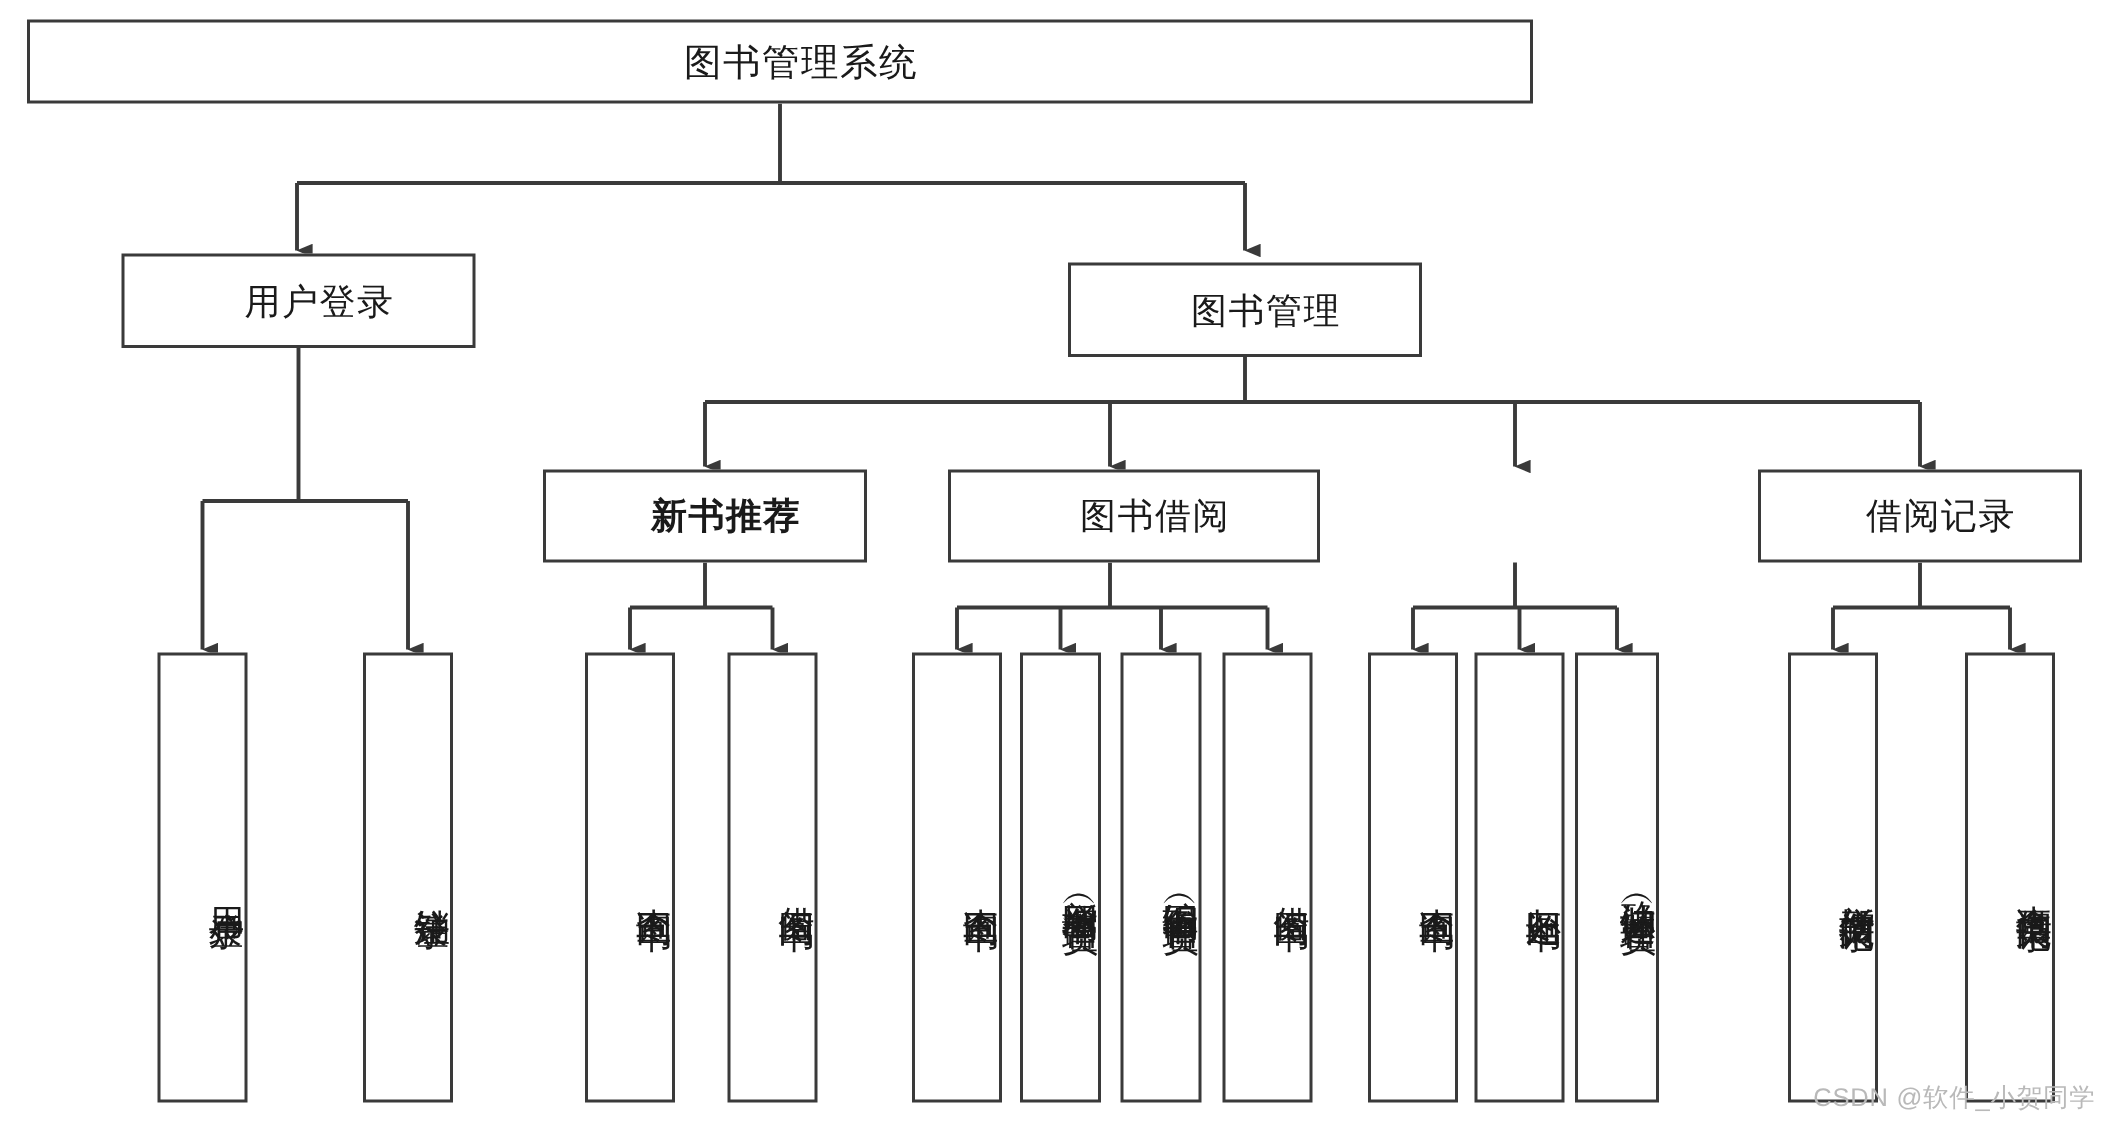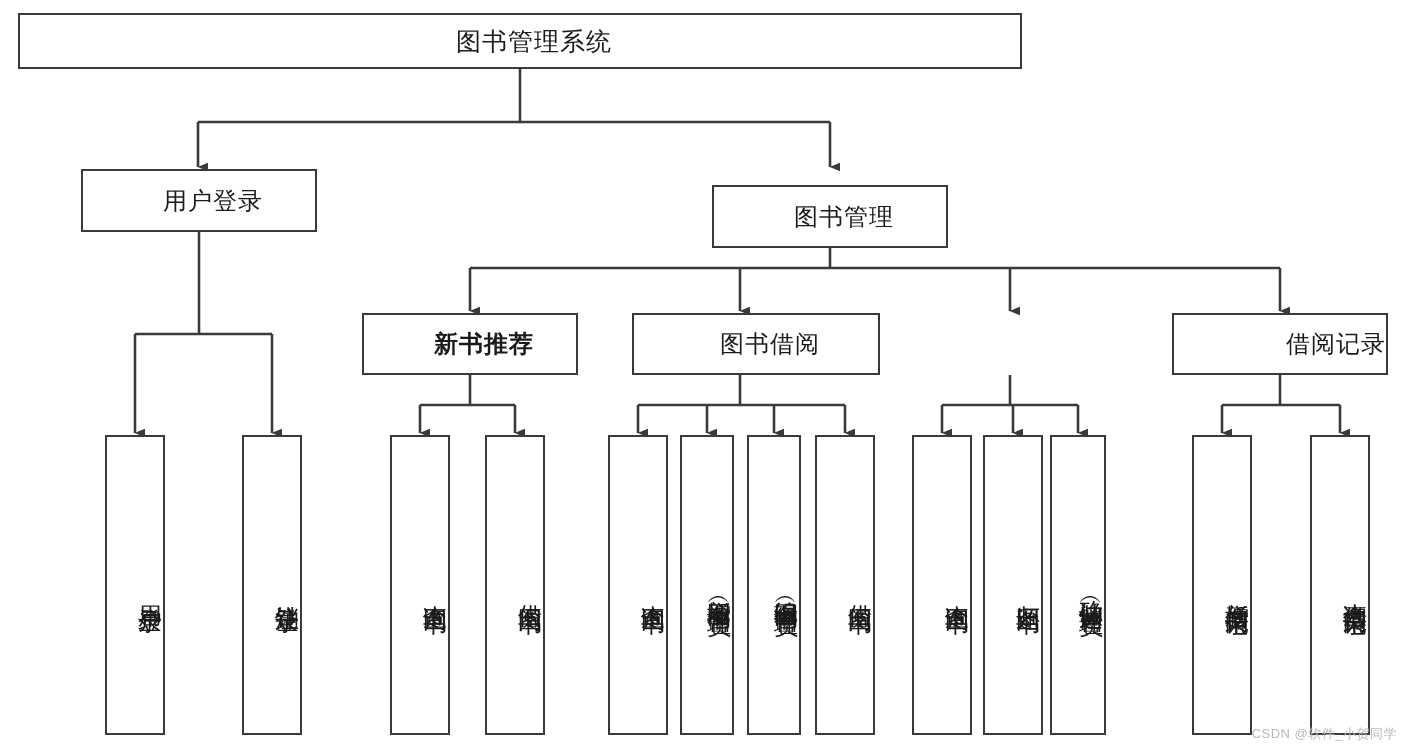--- a/index.html
+++ b/index.html
@@ -54,21 +54,21 @@
     text-orientation: upright;
     display: block;
   }
   .node.root {
     font-size: 25px;
   }
   #watermark {
     position: absolute;
     right: 8px;
     bottom: 4px;
-    font-size: 13px;
+    font-size: 17px;
     color: #b9b9b9;
     letter-spacing: 0.5px;
     white-space: nowrap;
   }
 </style>
 </head>
 <body>
 
 <div id="canvas">
 
@@ -122,31 +122,31 @@
     </g>
   </svg>
 
   <div class="node horiz root" style="left:18px; top:13px; width:1004px; height:56px;">
     <span>图书管理系统</span>
   </div>
 
   <div class="node horiz" style="left:81px; top:169px; width:236px; height:63px;">
     <span>用户登录</span>
   </div>
-  <div class="node horiz" style="left:712px; top:185px; width:236px; height:63px;">
+  <div class="node horiz" style="left:712px; top:175px; width:236px; height:63px;">
     <span>图书管理</span>
   </div>
 
   <div class="node horiz" style="left:362px; top:313px; width:216px; height:62px;font-weight:bold;">
     <span>新书推荐</span>
   </div>
   <div class="node horiz" style="left:632px; top:313px; width:248px; height:62px;">
     <span>图书借阅</span>
   </div>
-  <div class="node horiz" style="left:1172px; top:313px; width:216px; height:62px;justify-content:flex-end;">
+  <div class="node horiz" style="left:1172px; top:313px; width:216px; height:62px;">
     <span>借阅记录</span>
   </div>
 
   <div class="node vert" style="left:105px; top:435px; width:60px; height:300px;">
     <span>用户登录</span>
   </div>
   <div class="node vert" style="left:242px; top:435px; width:60px; height:300px;">
     <span>注销登录</span>
   </div>
 

